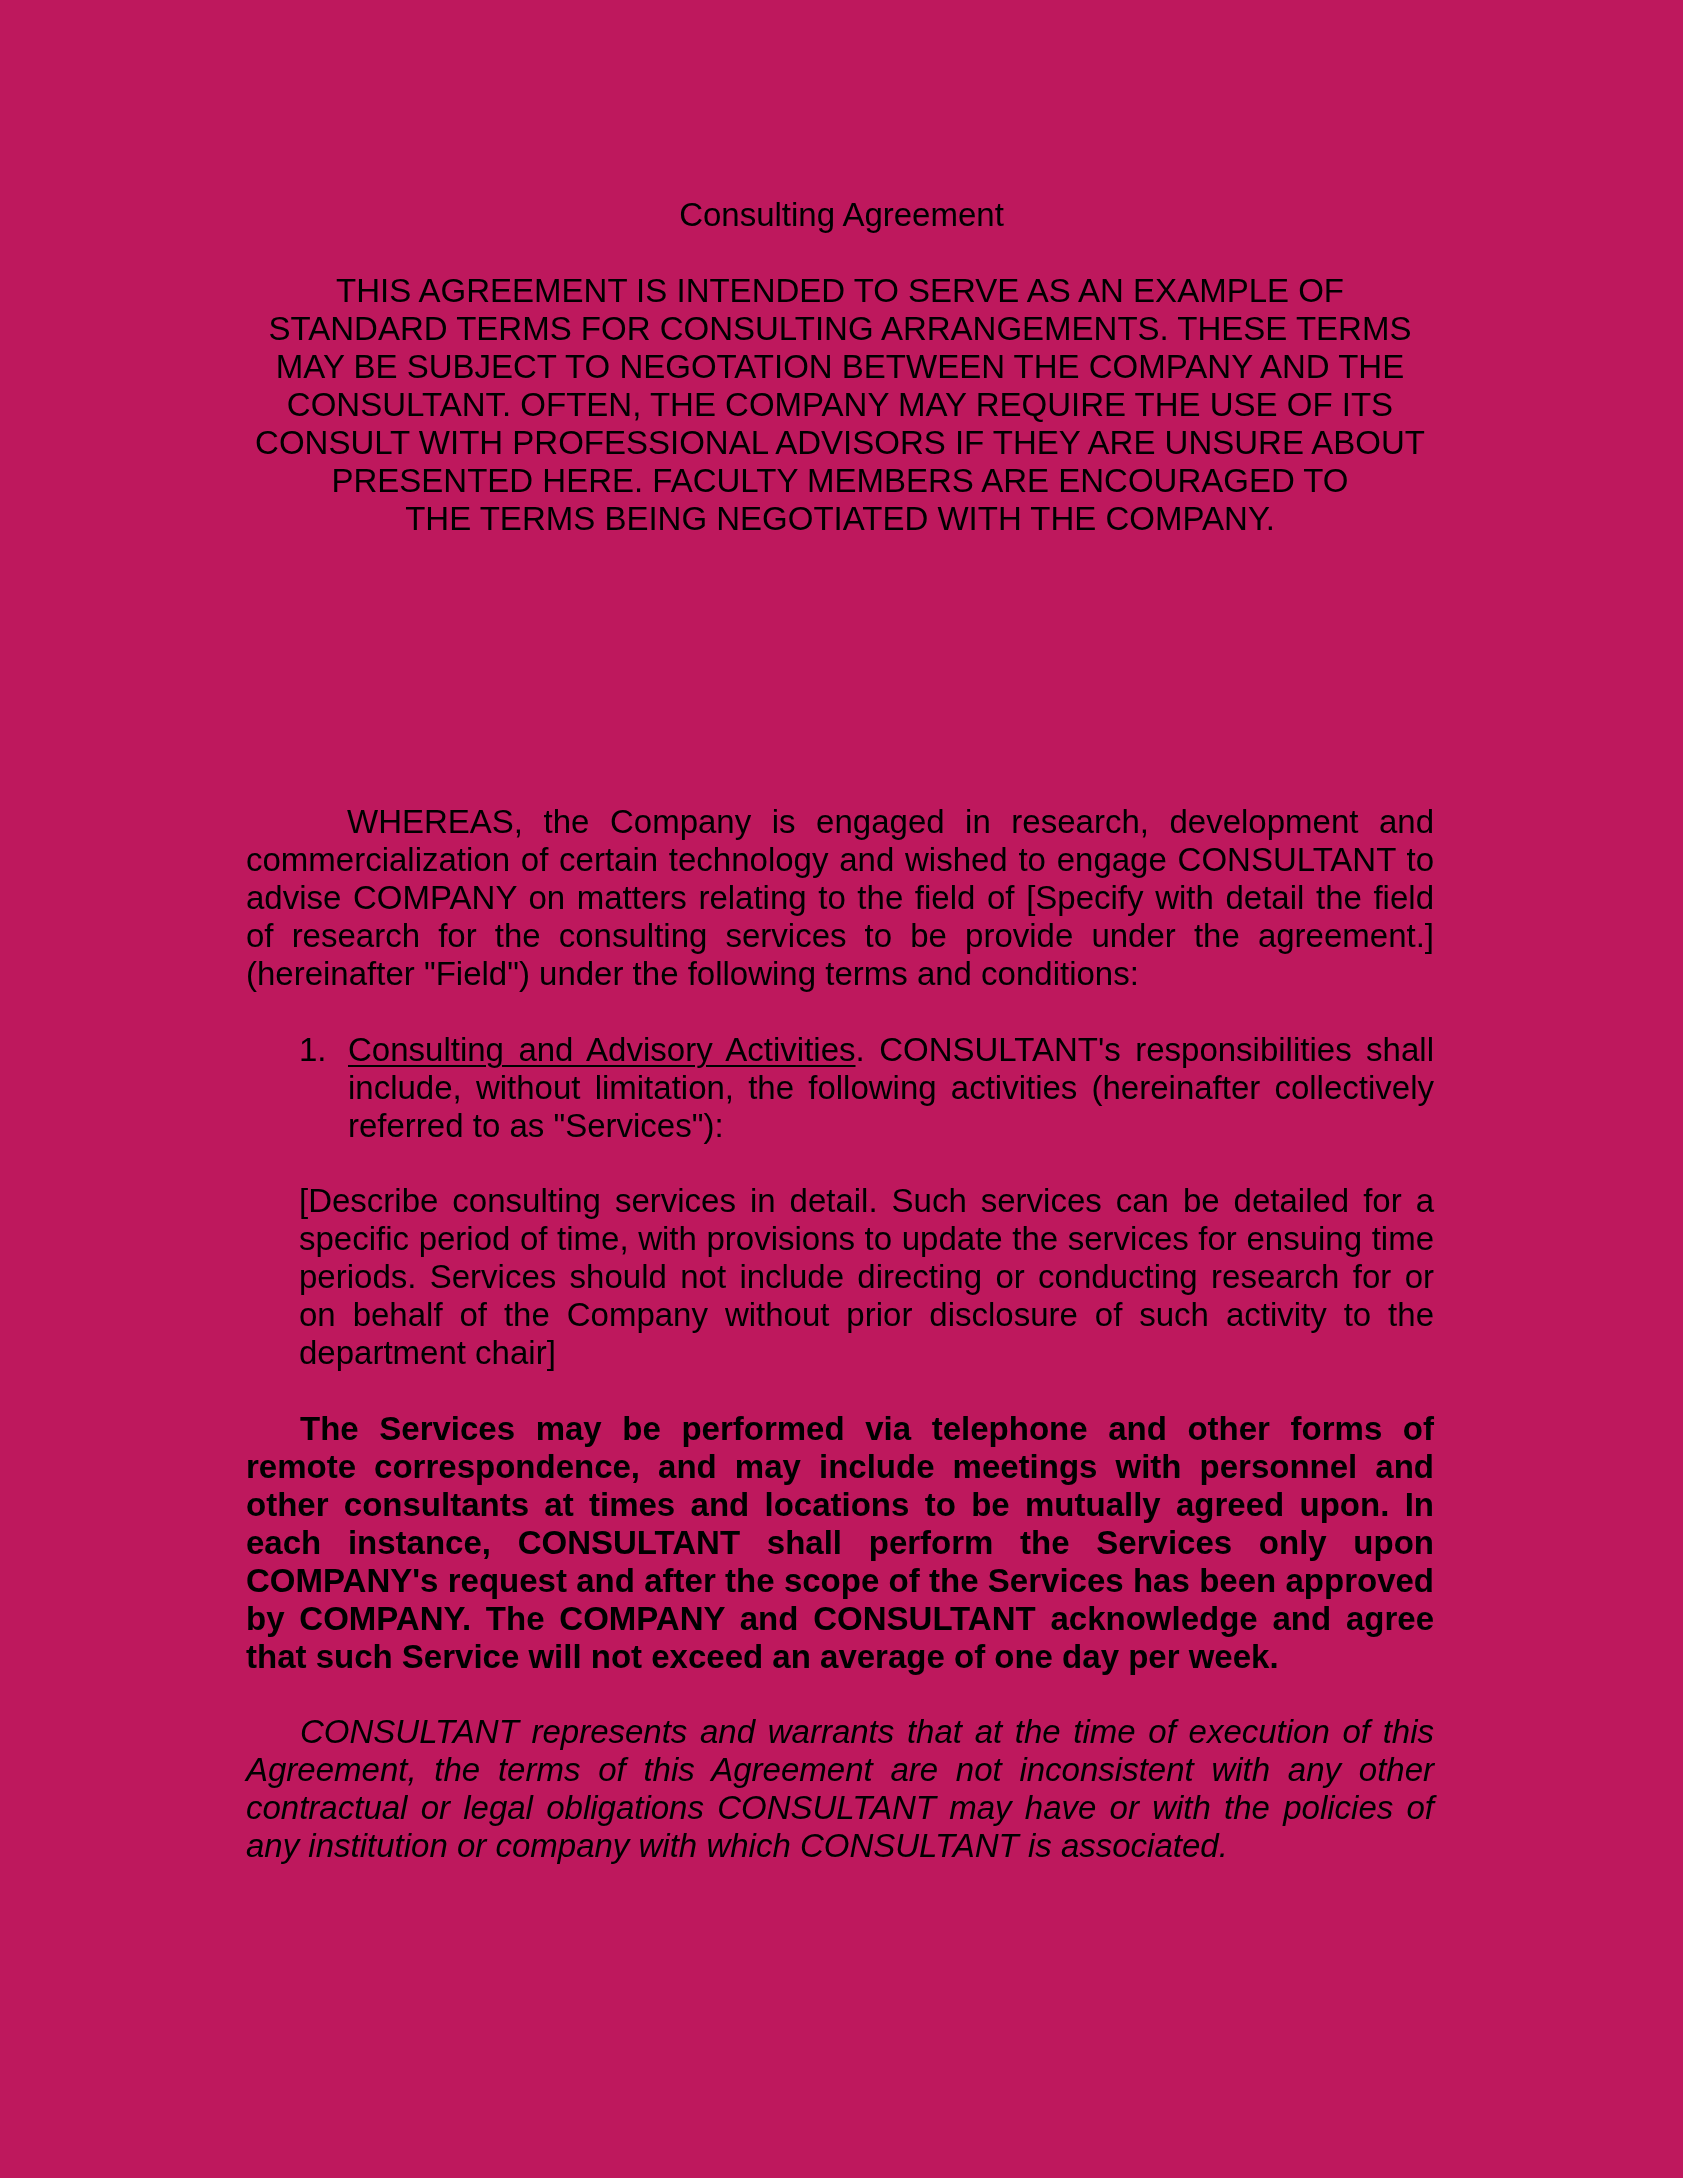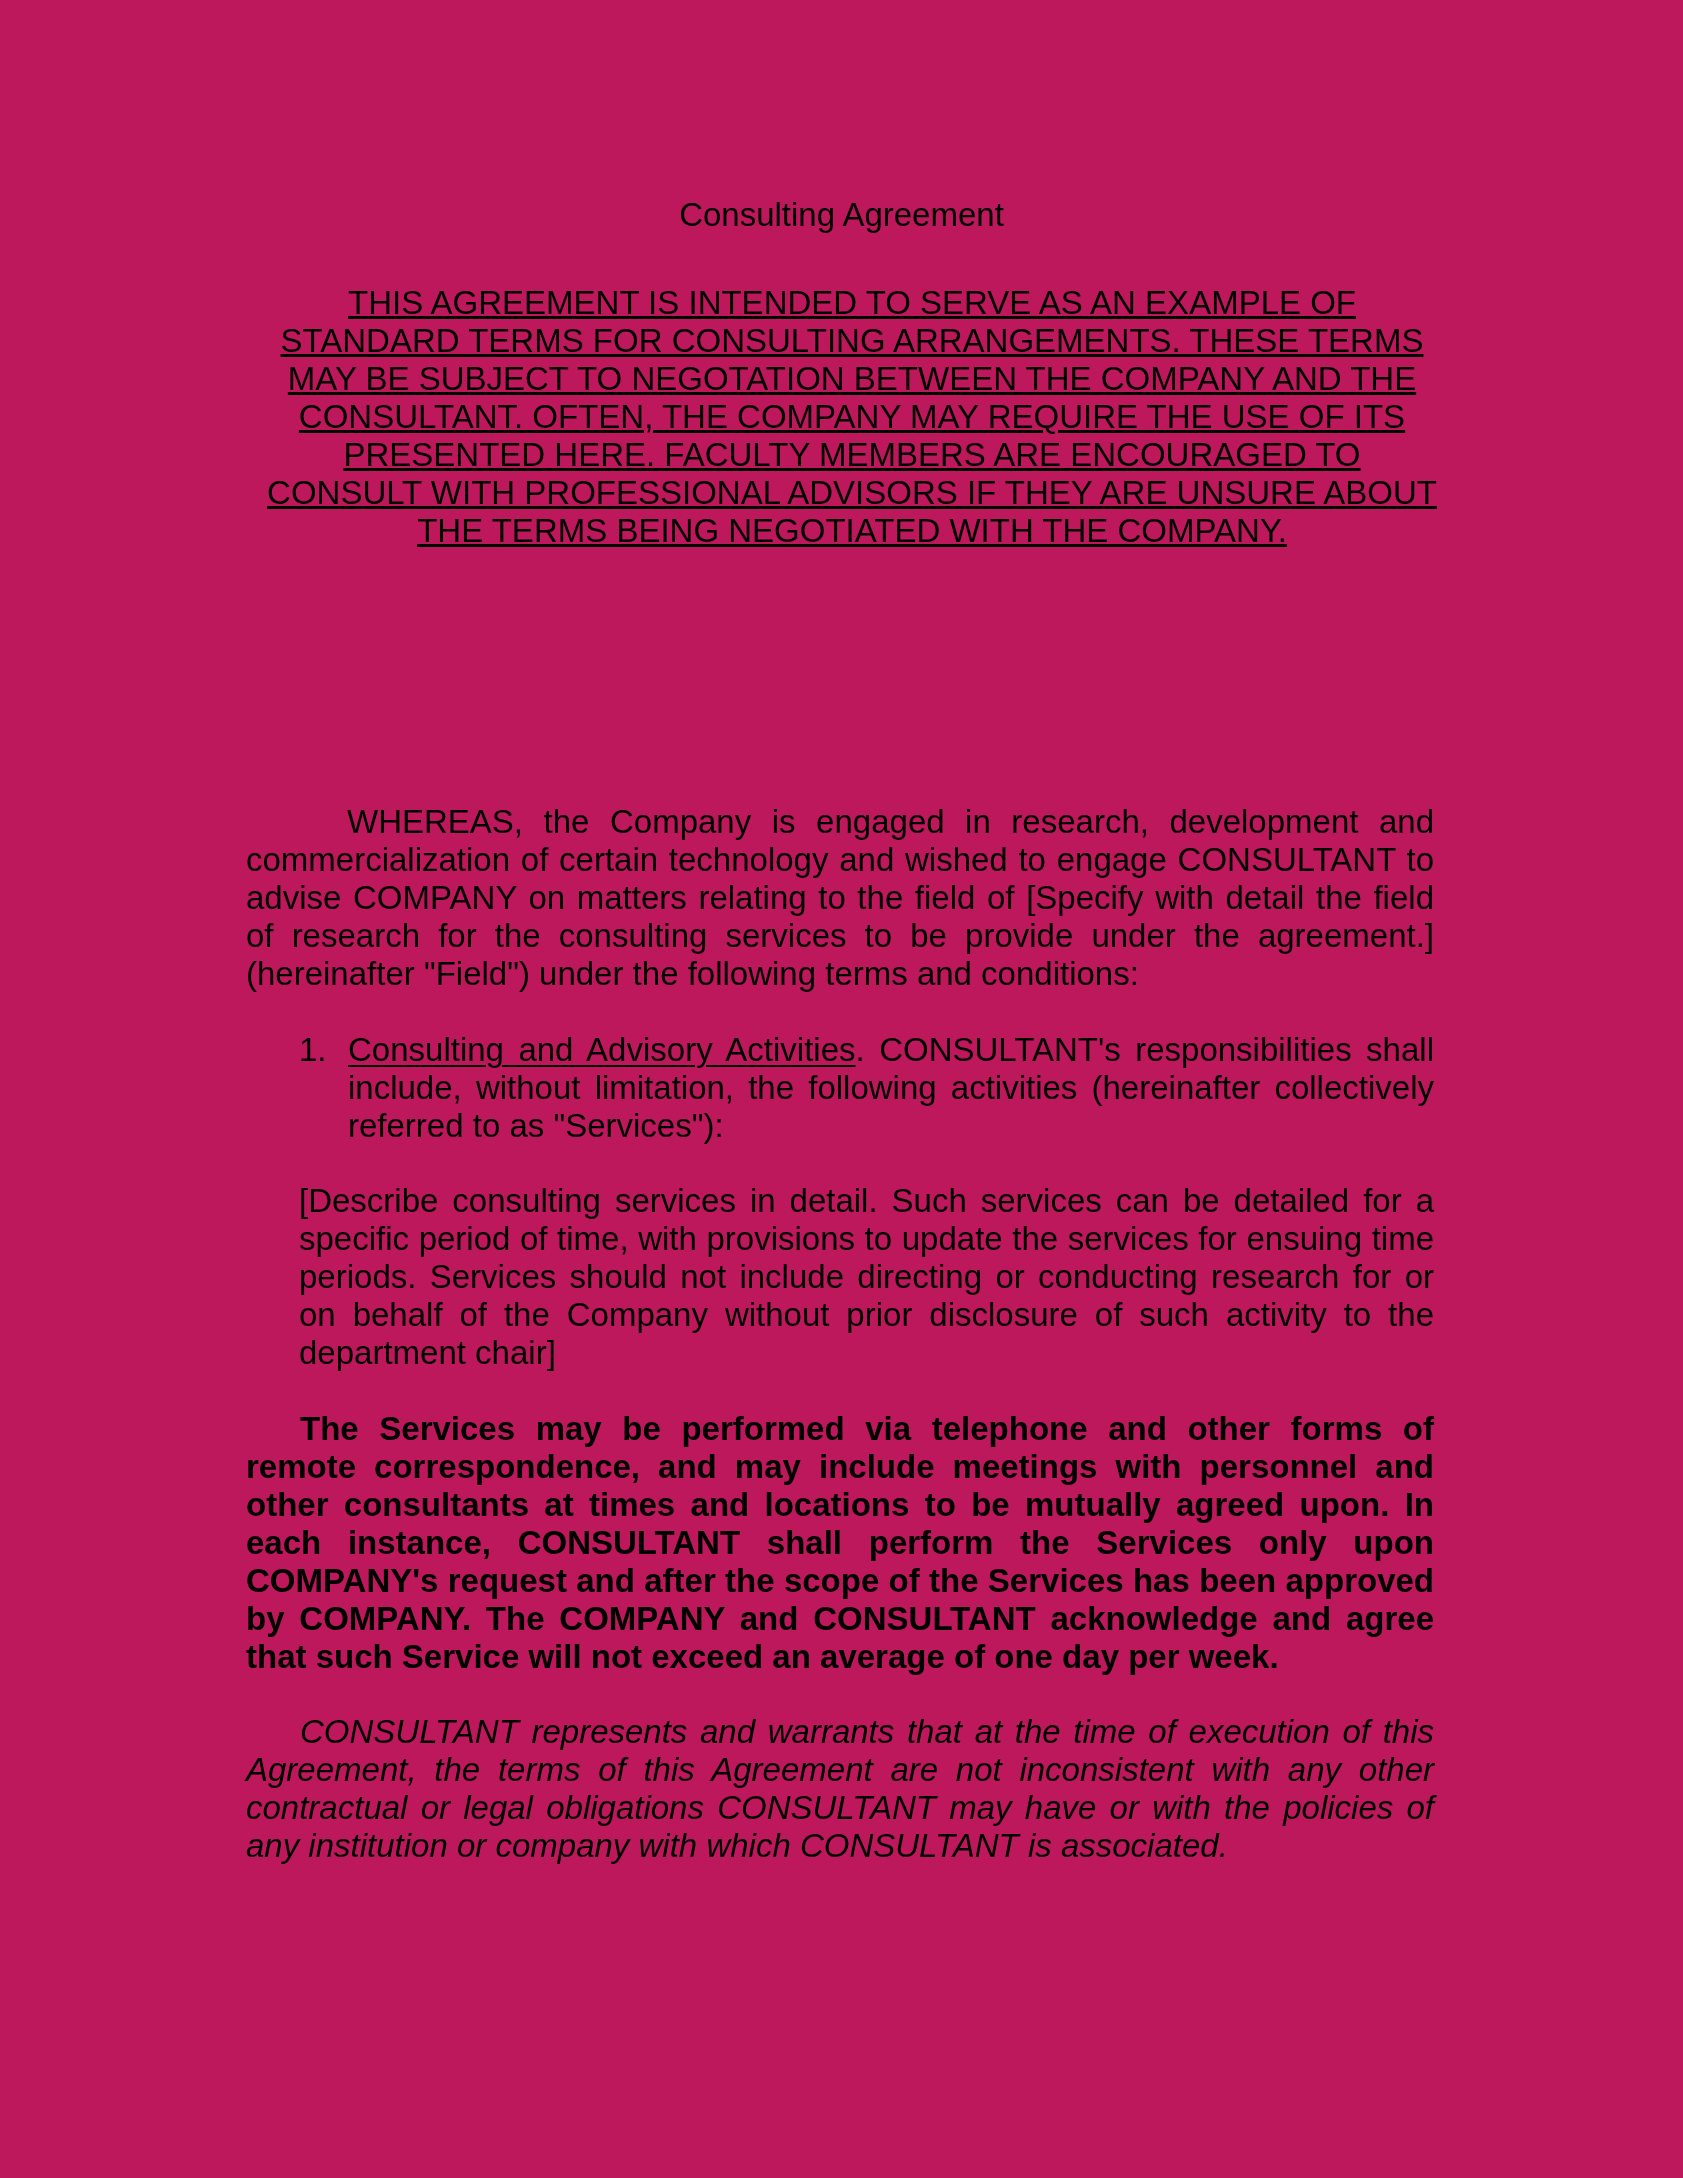--- a/index.html
+++ b/index.html
@@ -34,22 +34,21 @@
       font-weight: normal;
       font-size: 33px;
       line-height: 38px;
     }
     .notice {
       position: absolute;
       left: 246px;
       top: 272px;
       width: 1188px;
       text-align: center;
-      margin: 12px;
-      text-decoration: underline;
+      margin: 0;
     }
     .notice .nl {
       display: block;
       white-space: nowrap;
     }
     .body-block {
       position: absolute;
       left: 246px;
       width: 1188px;
       margin: 0;
@@ -105,22 +104,22 @@
 
 <div class="page">
 
   <h1 class="title">Consulting Agreement</h1>
 
   <div class="notice">
     <span class="nl">THIS AGREEMENT IS INTENDED TO SERVE AS AN EXAMPLE OF</span>
     <span class="nl">STANDARD TERMS FOR CONSULTING ARRANGEMENTS. THESE TERMS</span>
     <span class="nl">MAY BE SUBJECT TO NEGOTATION BETWEEN THE COMPANY AND THE</span>
     <span class="nl">CONSULTANT. OFTEN, THE COMPANY MAY REQUIRE THE USE OF ITS</span>
+    <span class="nl">CONSULT WITH PROFESSIONAL ADVISORS IF THEY ARE UNSURE ABOUT</span>
     <span class="nl">PRESENTED HERE.  FACULTY MEMBERS ARE ENCOURAGED TO</span>
-    <span class="nl">CONSULT WITH PROFESSIONAL ADVISORS IF THEY ARE UNSURE ABOUT</span>
     <span class="nl">THE TERMS BEING NEGOTIATED WITH THE COMPANY.</span>
   </div>
 
 
   <p class="body-block p-whereas">WHEREAS, the Company is engaged in research, development and commercialization of certain technology and wished to engage CONSULTANT to advise COMPANY on matters relating to the field of [Specify with detail the field of research for the consulting services to be provide under the agreement.] (hereinafter "Field") under the following terms and conditions:</p>
 
   <div class="list-item">
     <span class="num">1.</span>
     <span class="item-text"><span class="heading-u">Consulting and Advisory Activities</span><span>.</span><span> CONSULTANT's responsibilities shall include, without limitation, the following activities (hereinafter collectively referred to as "Services"):</span></span>
   </div>

